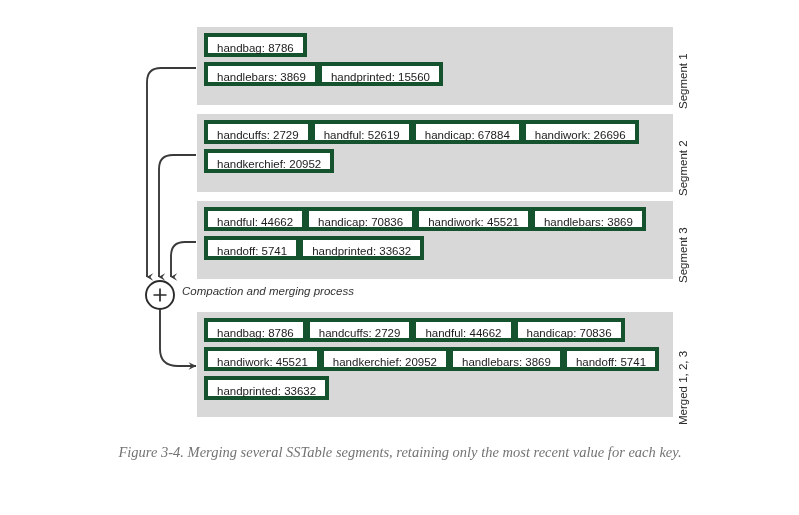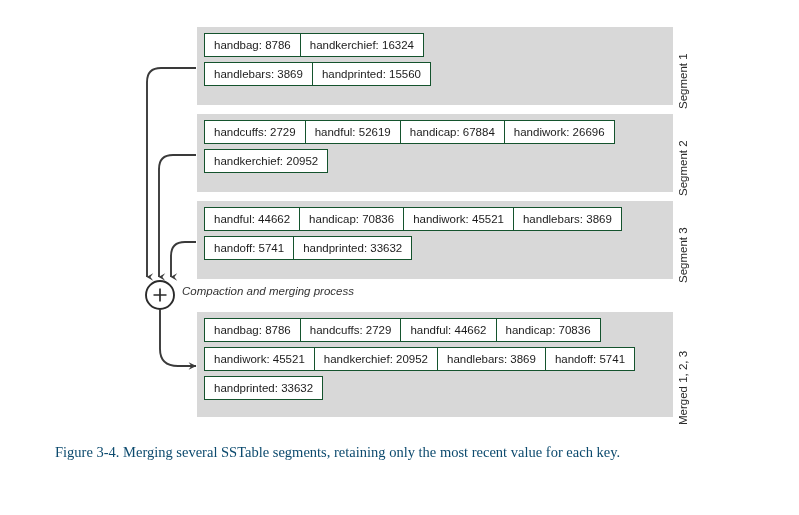--- a/index.html
+++ b/index.html
@@ -29,21 +29,21 @@
   }
   .seg-row {
     display: flex;
     flex-direction: row;
     align-items: stretch;
     margin-bottom: 5px;
   }
   .seg-row:last-child { margin-bottom: 0; }
   .cell {
     background: #ffffff;
-    border: 1px solid #14532d;
+    border: 4px solid #14532d;
     box-sizing: border-box;
     height: 24px;
     line-height: 22px;
     padding: 0 9px;
     font-size: 11.5px;
     color: #1c1c1c;
     white-space: nowrap;
     margin-right: -1px;
   }
   .cell:last-child { margin-right: 0; }
@@ -63,25 +63,26 @@
     font-style: italic;
     color: #333333;
     white-space: nowrap;
   }
   
   .caption {
     position: absolute;
     left: 55px;
     top: 440px;
     width: 690px;
-    text-align: left;
+    text-align: center;
     font-family: "Liberation Serif", serif;
+    font-style: italic;
     font-size: 14.5px;
     line-height: 25px;
-    color: #0c4a6e;
+    color: #737373;
   }
   svg.wires {
     position: absolute;
     left: 0; top: 0;
     width: 799px;
     height: 515px;
     pointer-events: none;
   }
 </style>
 </head>
@@ -107,21 +108,20 @@
 
     <circle cx="160" cy="295" r="14" fill="#ffffff" stroke="#2b2b2b" stroke-width="1.9"></circle>
     <path d="M153.5,295 L166.5,295 M160,288.5 L160,301.5" stroke="#2b2b2b" stroke-width="1.7" fill="none"></path>
 
     <path d="M160,309 L160,349 Q160,366 178,366 L196,366" fill="none" stroke="#3a3a3a" stroke-width="1.9" marker-end="url(#arrowright)"></path>
   </svg>
 
   <div class="seg-block" style="left:197px; top:27px; width:476px; height:78px;">
     <div class="seg-row">
       <div class="cell">handbag: 8786</div>
-      <div class="cell">handkerchief: 16324</div>
     </div>
     <div class="seg-row">
       <div class="cell">handlebars: 3869</div>
       <div class="cell">handprinted: 15560</div>
     </div>
   </div>
   <div class="side-label" style="left:689px; top:97px;">Segment 1</div>
 
   <div class="seg-block" style="left:197px; top:114px; width:476px; height:78px;">
     <div class="seg-row">

